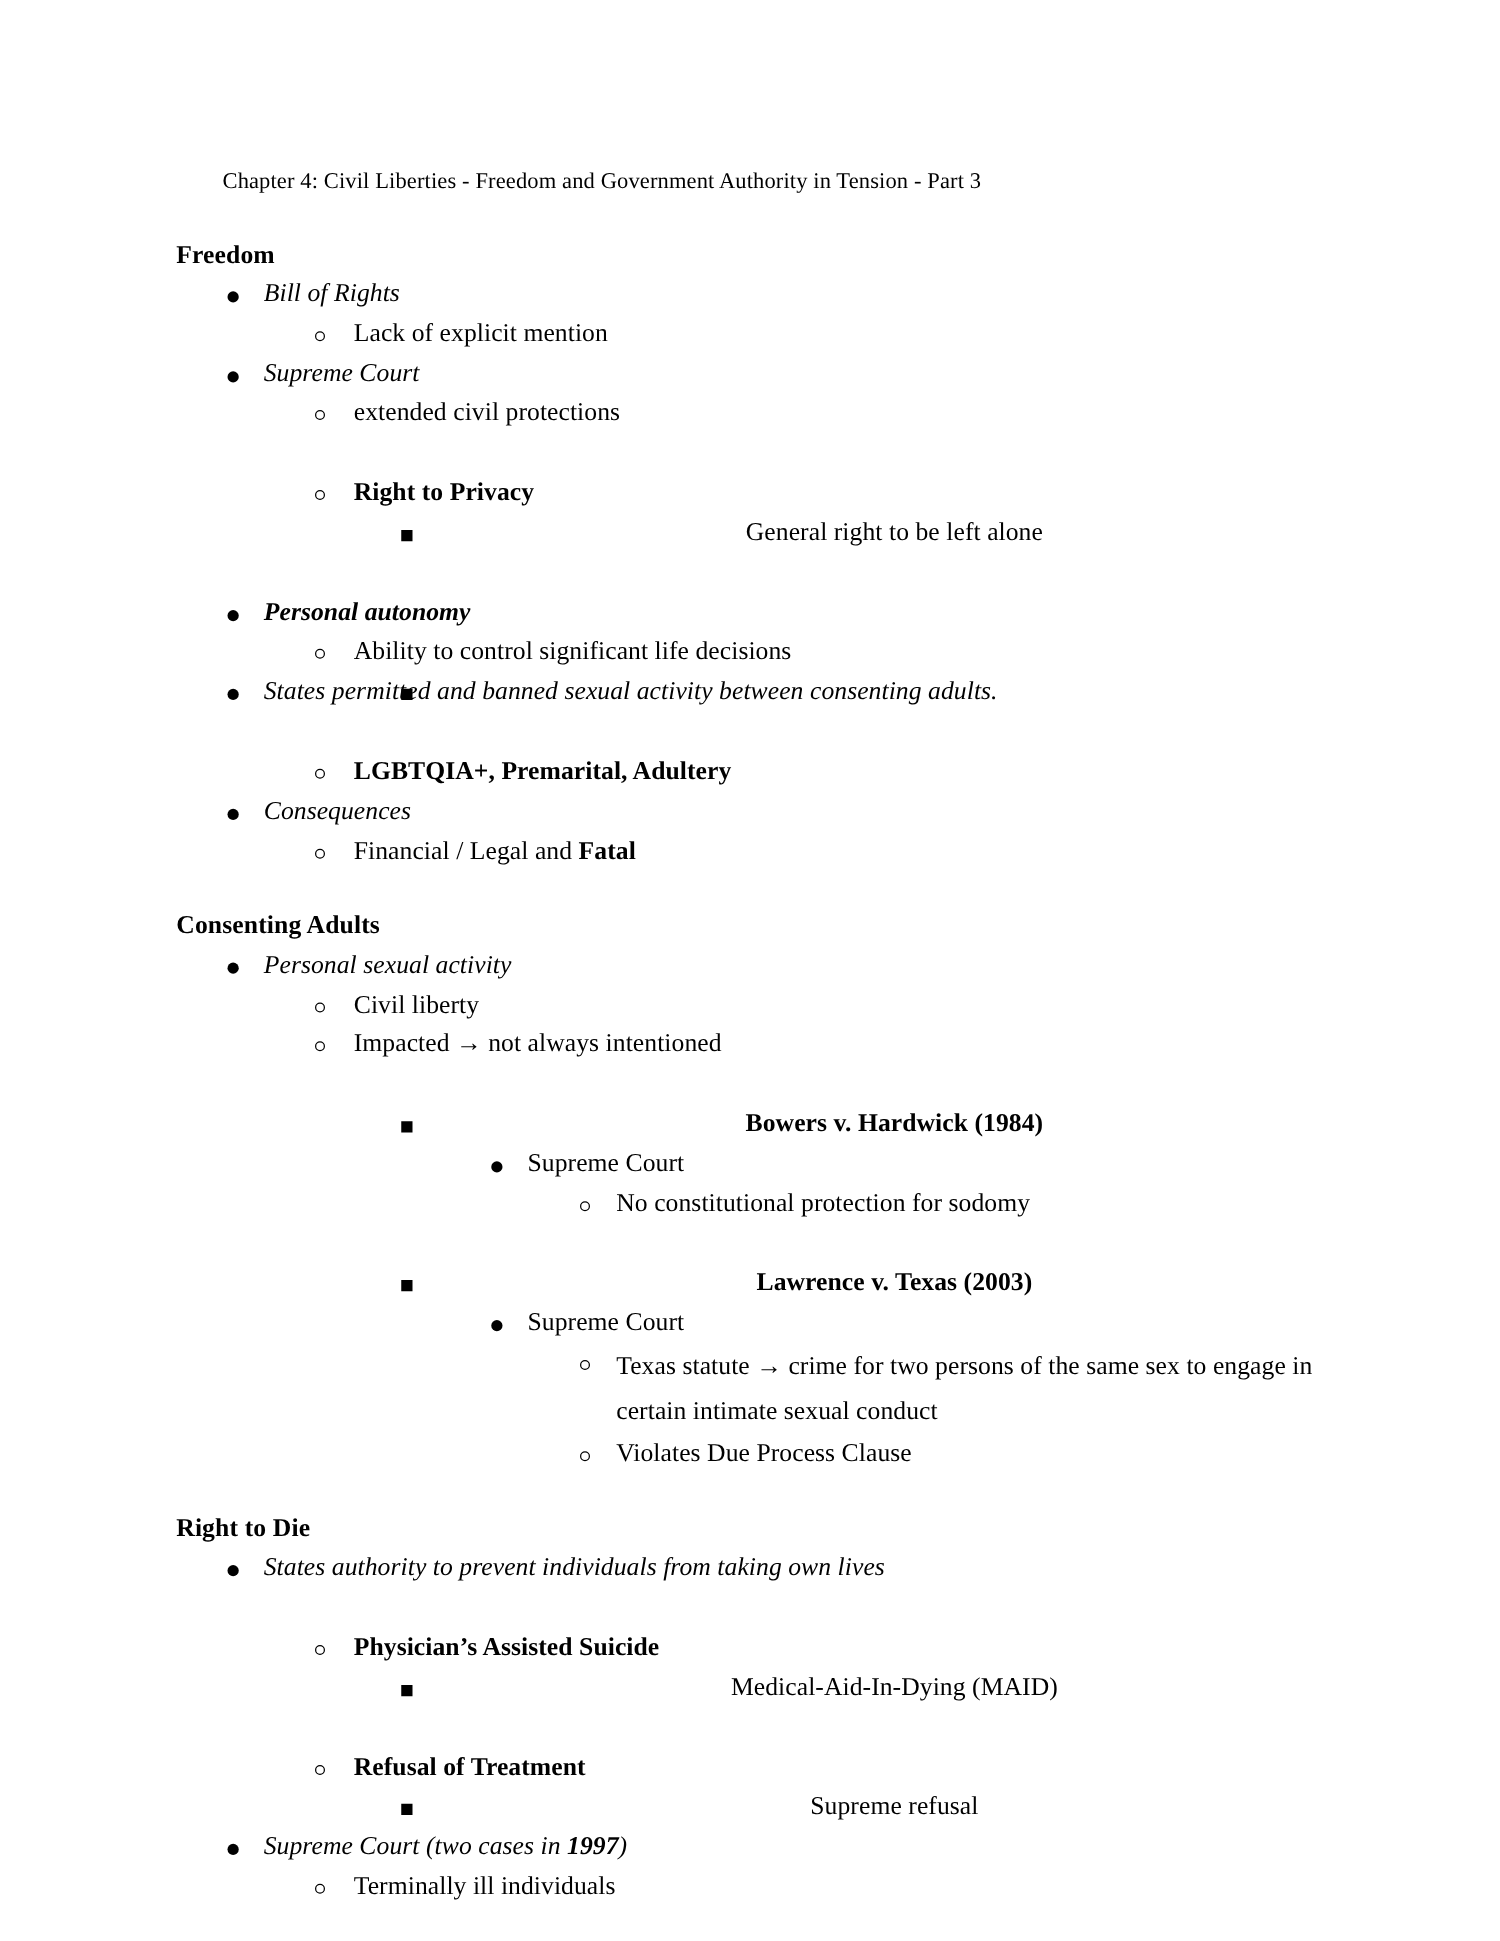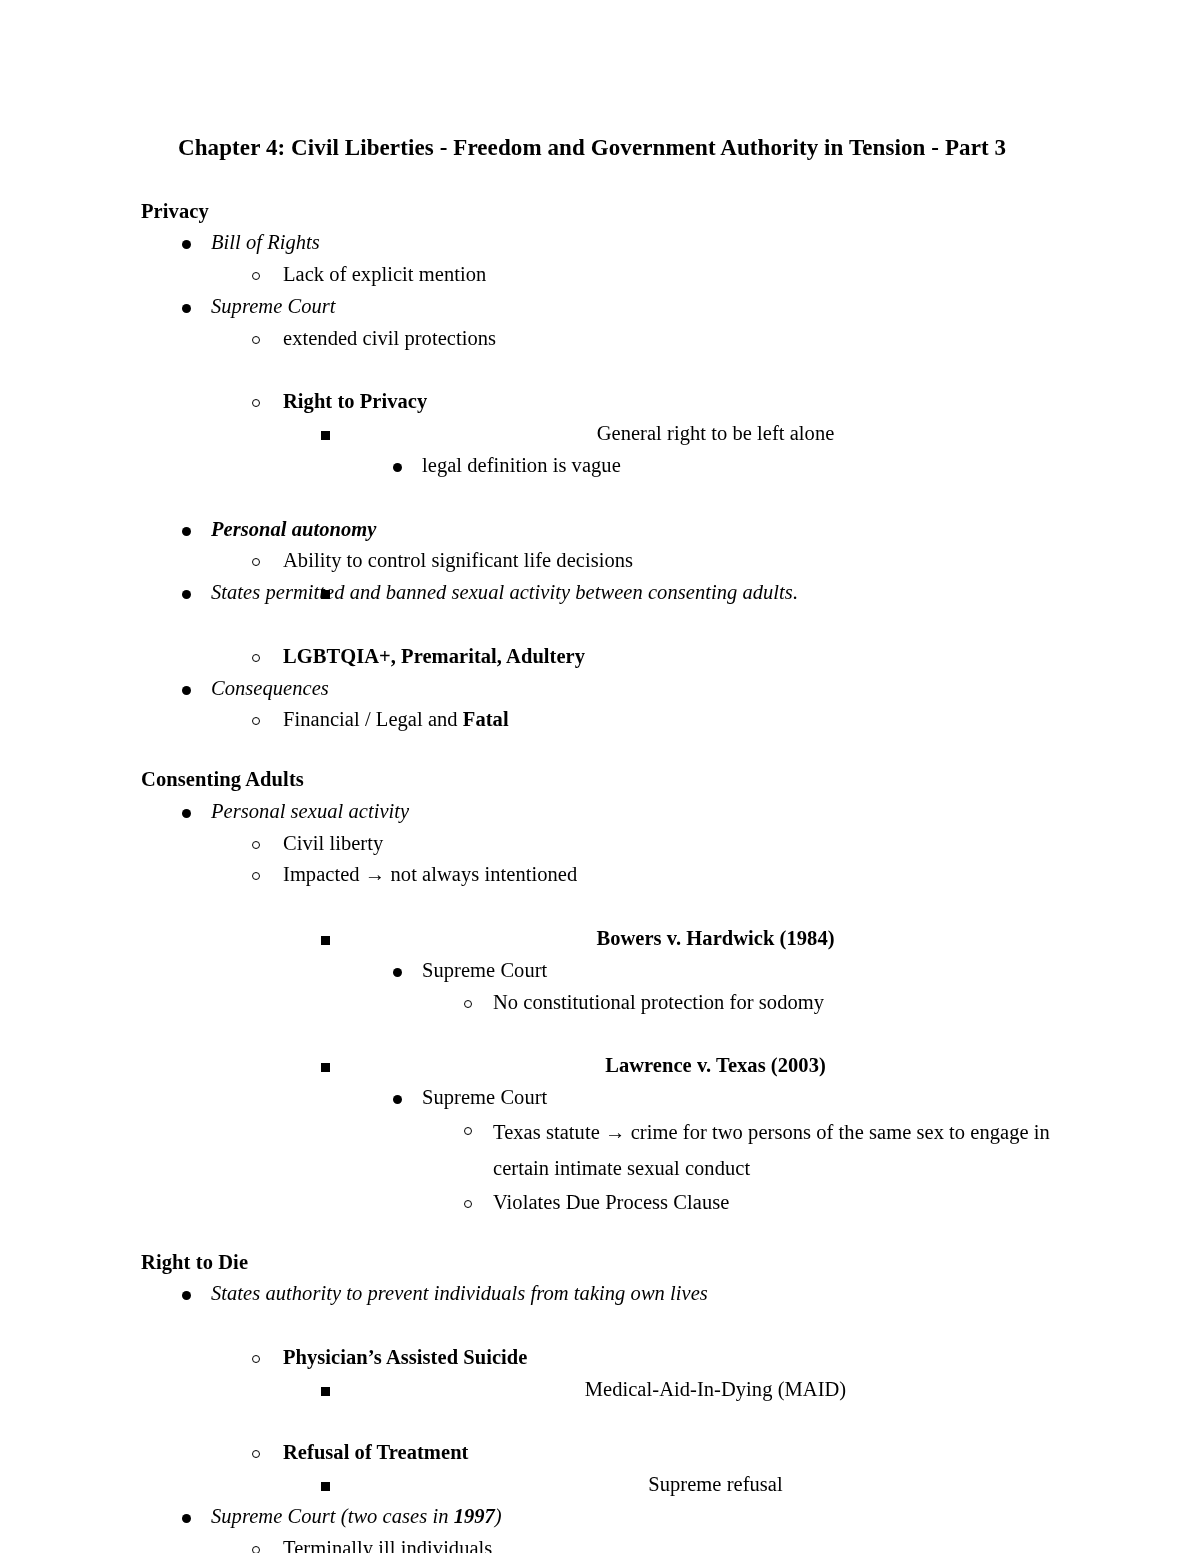--- a/index.html
+++ b/index.html
@@ -18,22 +18,22 @@
   }
   .doc {
     position: absolute;
     left: 141px;
     top: 132px;
     width: 940px;
   }
 
   
   .doc-title {
-    font-size: 23px;
-    font-weight: bold;
+    font-size: 18px;
+    font-weight: normal;
     letter-spacing: 0.1px;
     padding-left: 37px;
     line-height: 1.42;
     white-space: nowrap;
   }
 
   
   .spacer { height: 31px; }
   .spacer-sm { height: 28px; }
 
@@ -107,21 +107,21 @@
 <body>
 
 <div class="page">
   <div class="doc">
 
     <div class="doc-title">Chapter 4:  Civil Liberties - Freedom and Government Authority in Tension - Part 3</div>
 
     <div class="spacer"></div>
 
     <div id="sections">
-        <div class="section-head">Privacy</div>
+        <div class="section-head">Freedom</div>
         <div class="row lvl1">
           <span class="bullet b-disc"></span>
           <span class="txt">Bill of Rights</span>
         </div>
         <div class="row lvl2">
           <span class="bullet b-circle"></span>
           <span class="txt">Lack of explicit mention</span>
         </div>
         <div class="row lvl1">
           <span class="bullet b-disc"></span>
@@ -131,24 +131,20 @@
           <span class="bullet b-circle"></span>
           <span class="txt">extended civil protections</span>
         </div>
         <div class="row lvl2">
           <span class="bullet b-circle"></span>
           <span class="txt bold">Right to Privacy</span>
         </div>
         <div class="row lvl3">
           <span class="bullet b-square"></span>
           <span class="txt">General right to be left alone</span>
-        </div>
-        <div class="row lvl4">
-          <span class="bullet b-disc"></span>
-          <span class="txt">legal definition is vague</span>
         </div>
         <div class="row lvl1">
           <span class="bullet b-disc"></span>
           <span class="txt bold">Personal autonomy</span>
         </div>
         <div class="row lvl2">
           <span class="bullet b-circle"></span>
           <span class="txt">Ability to control significant life decisions</span>
         </div>
         <div class="row lvl3">

